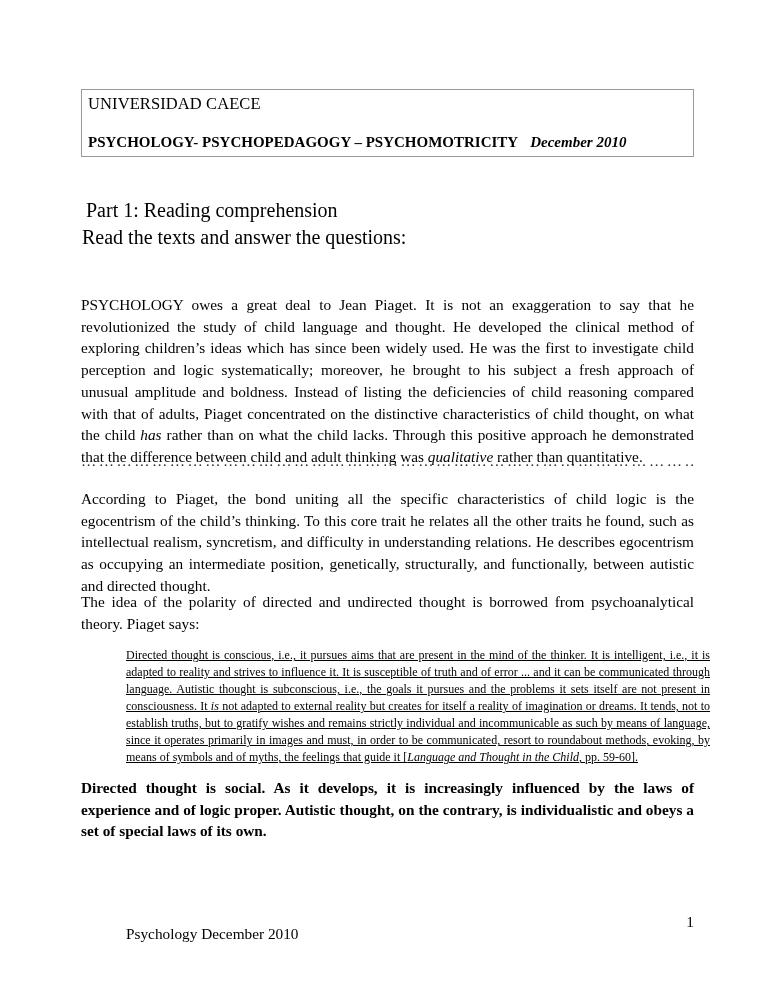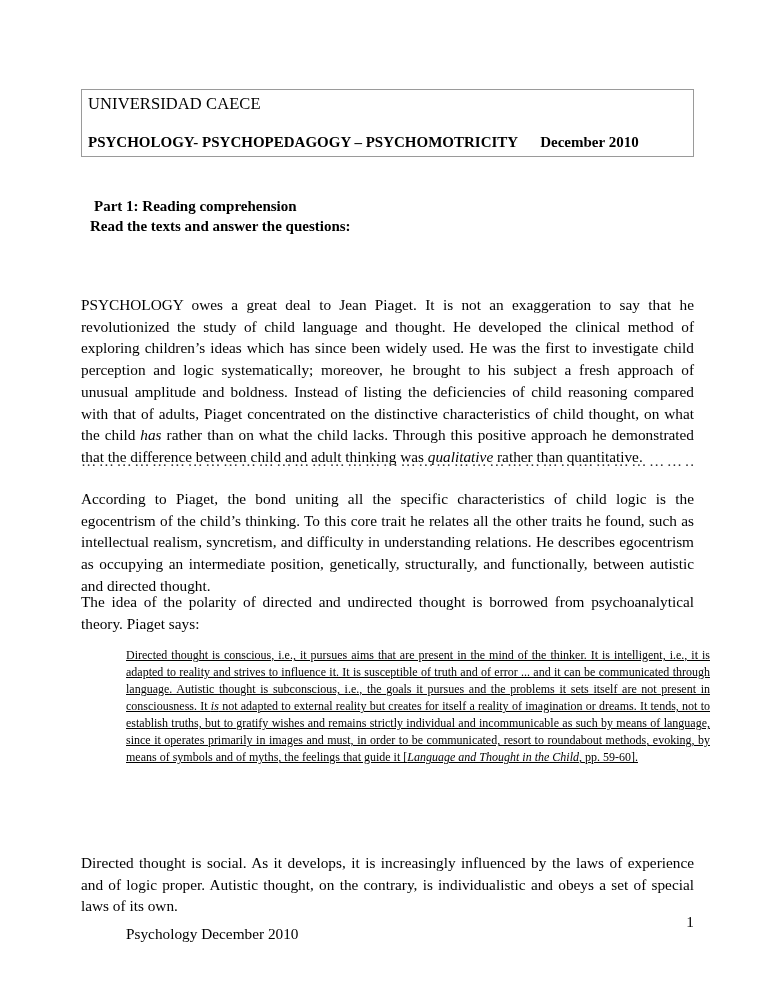--- a/index.html
+++ b/index.html
@@ -51,41 +51,41 @@
   }
   .course-line {
     font-size: 15px;
     font-weight: bold;
     line-height: 1.25;
     margin-top: 19px;
     white-space: nowrap;
   }
   .course-date {
     display: inline-block;
-    margin-left: 22px;
+    margin-left: 12px;
+    font-style: italic;
   }
   .student-cell {
     height: 33px;
   }
   .field-label {
     font-size: 16px;
     line-height: 1.25;
     padding: 2px 0 0 6px;
   }
 
   
   .instructions {
     position: absolute;
     left: 81px;
     top: 197px;
     width: 613px;
-    font-weight: bold;
-    font-size: 15px;
+    font-weight: normal;
+    font-size: 20px;
     line-height: 1.33;
-    margin-left: 8px;
   }
   .instructions .line-1 {
     padding-left: 5px;
   }
   .instructions .line-2 {
     padding-left: 1px;
   }
 
   
   .source-note {
@@ -129,21 +129,21 @@
     left: 126px;
     top: 647px;
     width: 584px;
     font-size: 12px;
     line-height: 1.42;
     text-align: justify;
     text-justify: inter-word;
     text-decoration: underline;
   }
 
-  .p4  { top: 852px; }
+  .p4  { top: 777px; font-weight: bold; }
 
   
   .footer {
     position: absolute;
     left: 81px;
     top: 912px;
     width: 613px;
     font-size: 15.3px;
     line-height: 1.3;
   }

